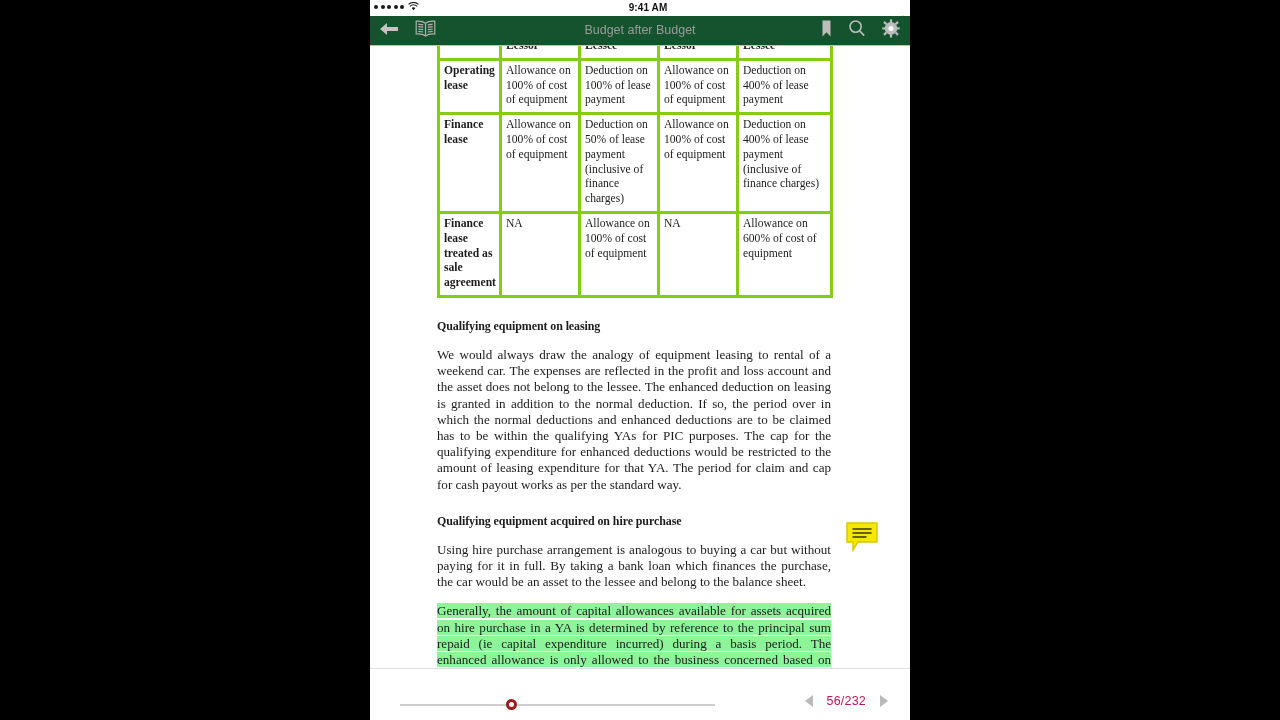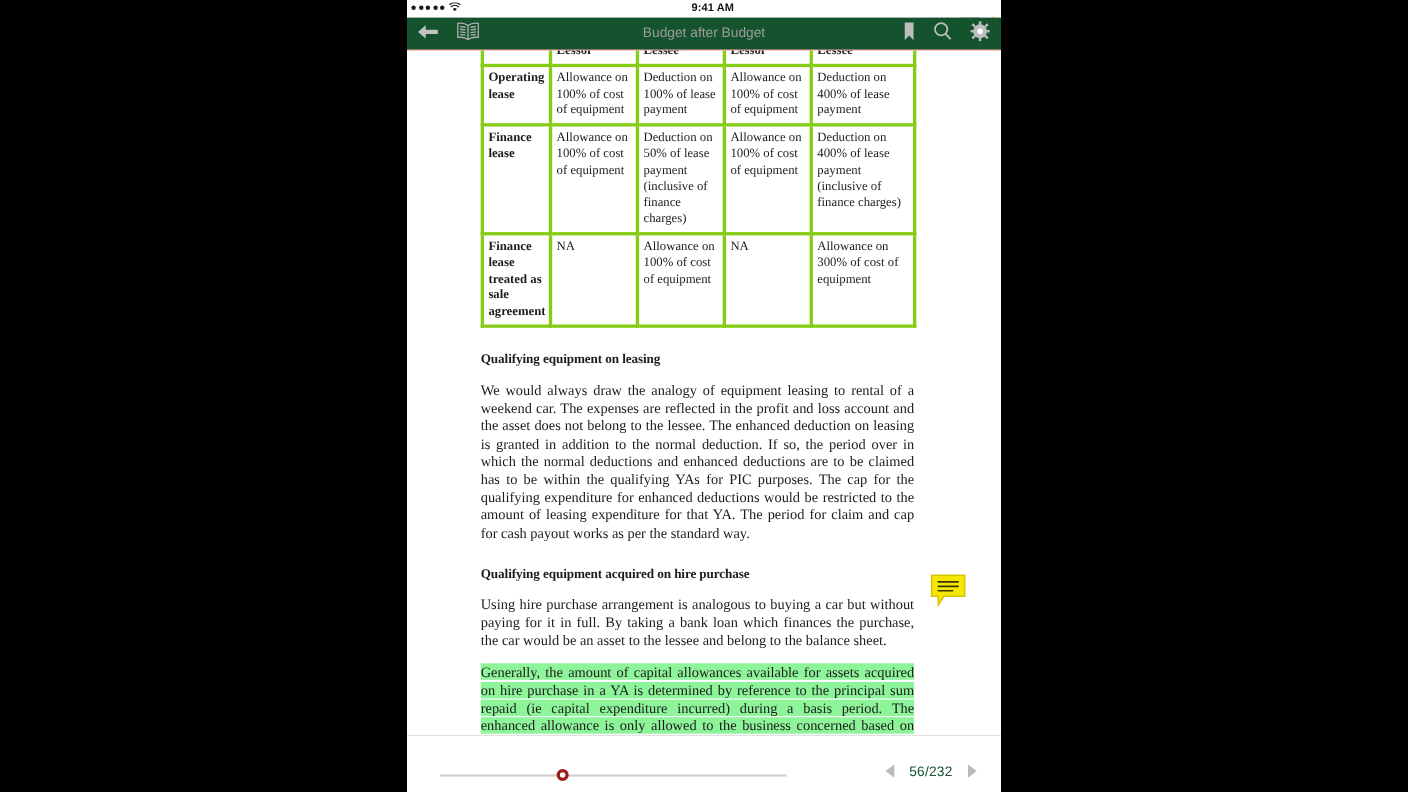--- a/index.html
+++ b/index.html
@@ -203,21 +203,21 @@
     font-family: "Liberation Sans", sans-serif;
   }
   .tri {
     width: 0; height: 0;
     border-top: 6px solid transparent;
     border-bottom: 6px solid transparent;
     display: block;
   }
   .tri.left  { border-right: 8px solid #b9b9b9; }
   .tri.right { border-left: 8px solid #b9b9b9; }
-  #page-label { color: #14532d; letter-spacing: 0.2px; }
+  #page-label { color: #be185d; letter-spacing: 0.2px; }
 </style>
 </head>
 <body>
 
 <div id="screen">
   <div id="app">
 
     <div id="status-bar">
       <div class="sb-left">
         <span class="sig-dots">
@@ -329,21 +329,21 @@
               <td>Allowance on 100% of cost of equipment</td>
               <td>Deduction on 50% of lease payment (inclusive of finance charges)</td>
               <td>Allowance on 100% of cost of equipment</td>
               <td>Deduction on 400% of lease payment (inclusive of finance charges)</td>
             </tr>
             <tr>
               <td class="rowhead">Finance lease treated as sale agreement</td>
               <td>NA</td>
               <td>Allowance on 100% of cost of equipment</td>
               <td>NA</td>
-              <td>Allowance on 300% of cost of equipment</td>
+              <td>Allowance on 600% of cost of equipment</td>
             </tr>
           </tbody>
         </table>
 
         <h3 class="dh">Qualifying equipment on leasing</h3>
         <p class="dp">We would always draw the analogy of equipment leasing to rental of a weekend car. The expenses are reflected in the profit and loss account and the asset does not belong to the lessee. The enhanced deduction on leasing is granted in addition to the normal deduction. If so, the period over in which the normal deductions and enhanced deductions are to be claimed has to be within the qualifying YAs for PIC purposes. The cap for the qualifying expenditure for enhanced deductions would be restricted to the amount of leasing expenditure for that YA. The period for claim and cap for cash payout works as per the standard way.</p>
 
         <h3 class="dh">Qualifying equipment acquired on hire purchase</h3>
         <p class="dp">Using hire purchase arrangement is analogous to buying a car but without paying for it in full. By taking a bank loan which finances the purchase, the car would be an asset to the lessee and belong to the balance sheet.</p>
         <p class="dp hl"><span class="hlwrap">Generally, the amount of capital allowances available for assets acquired on hire purchase in a YA is determined by reference to the principal sum repaid (ie capital expenditure incurred) during a basis period. The enhanced allowance is only allowed to the business concerned based on the principal repayment during the year. This is because the interest</span></p>

